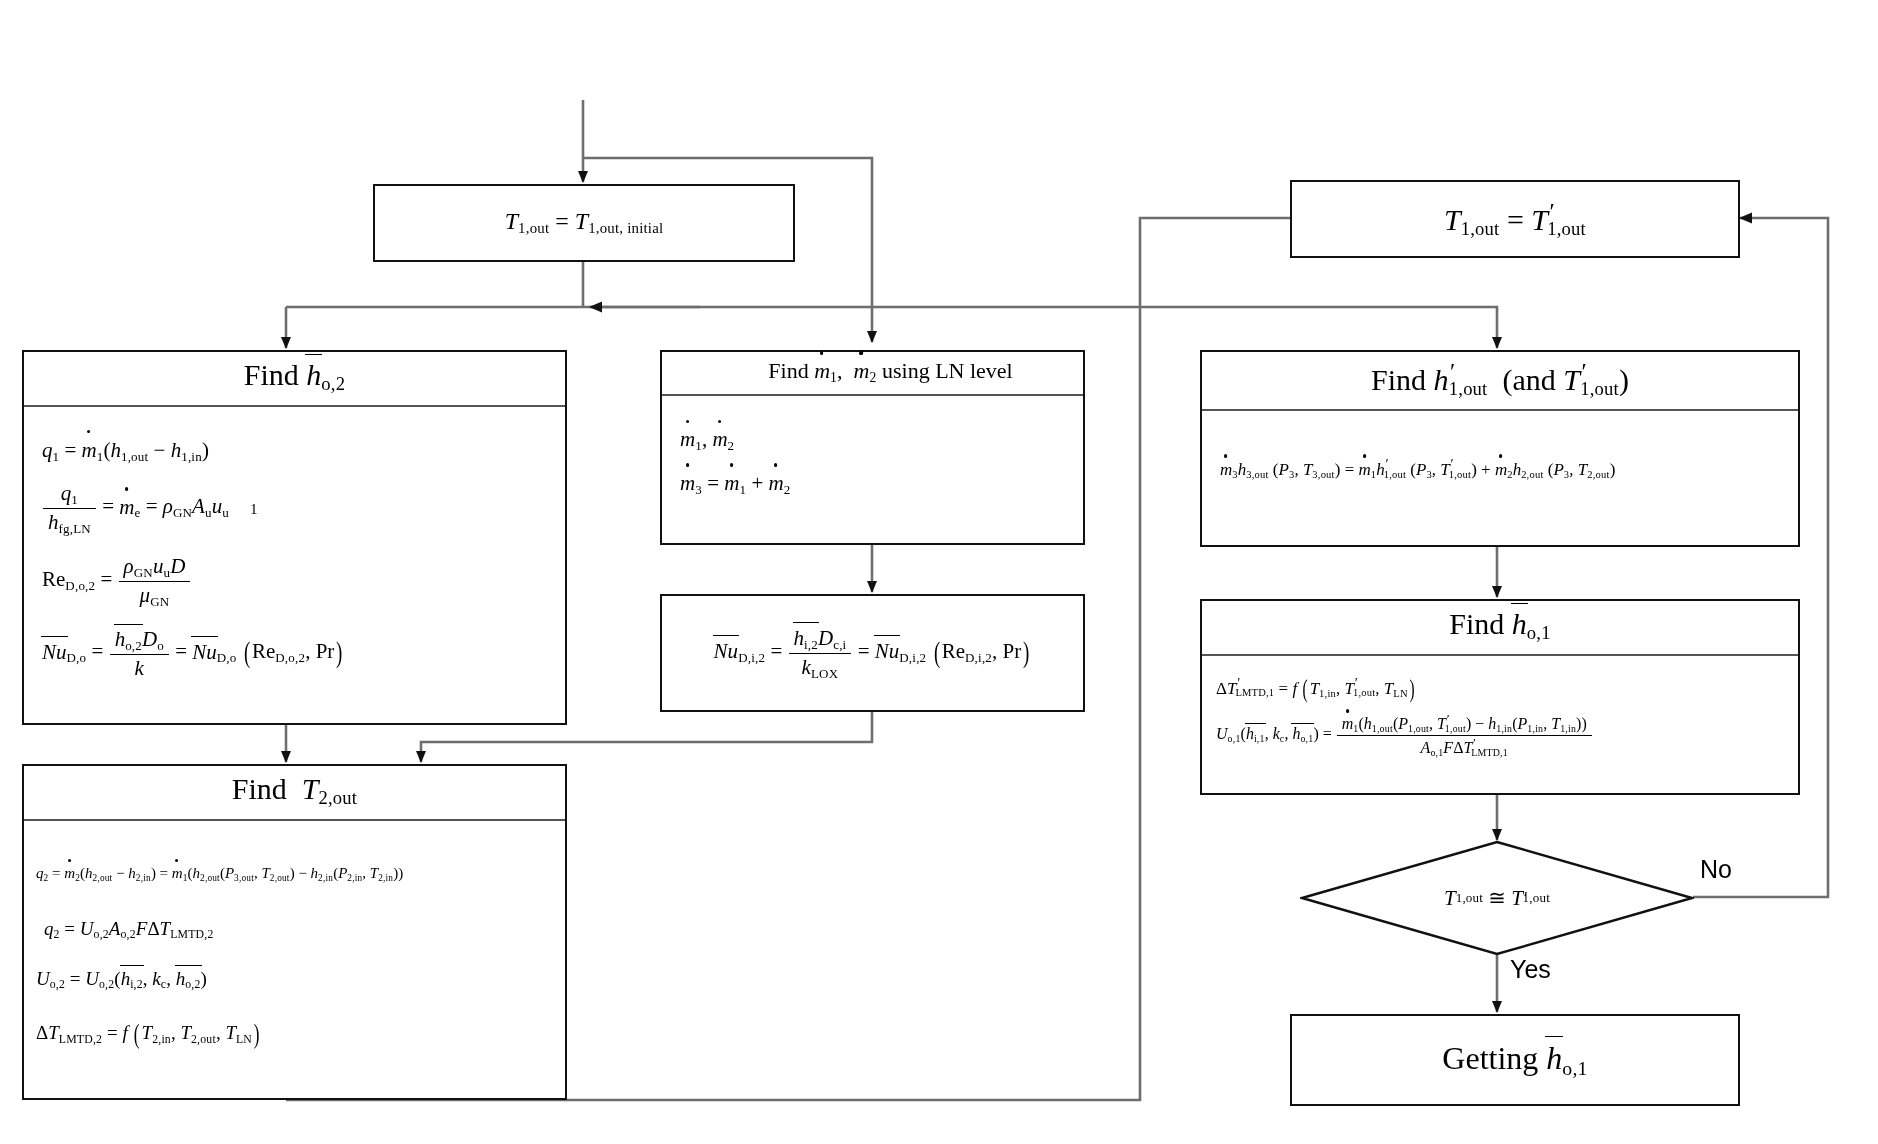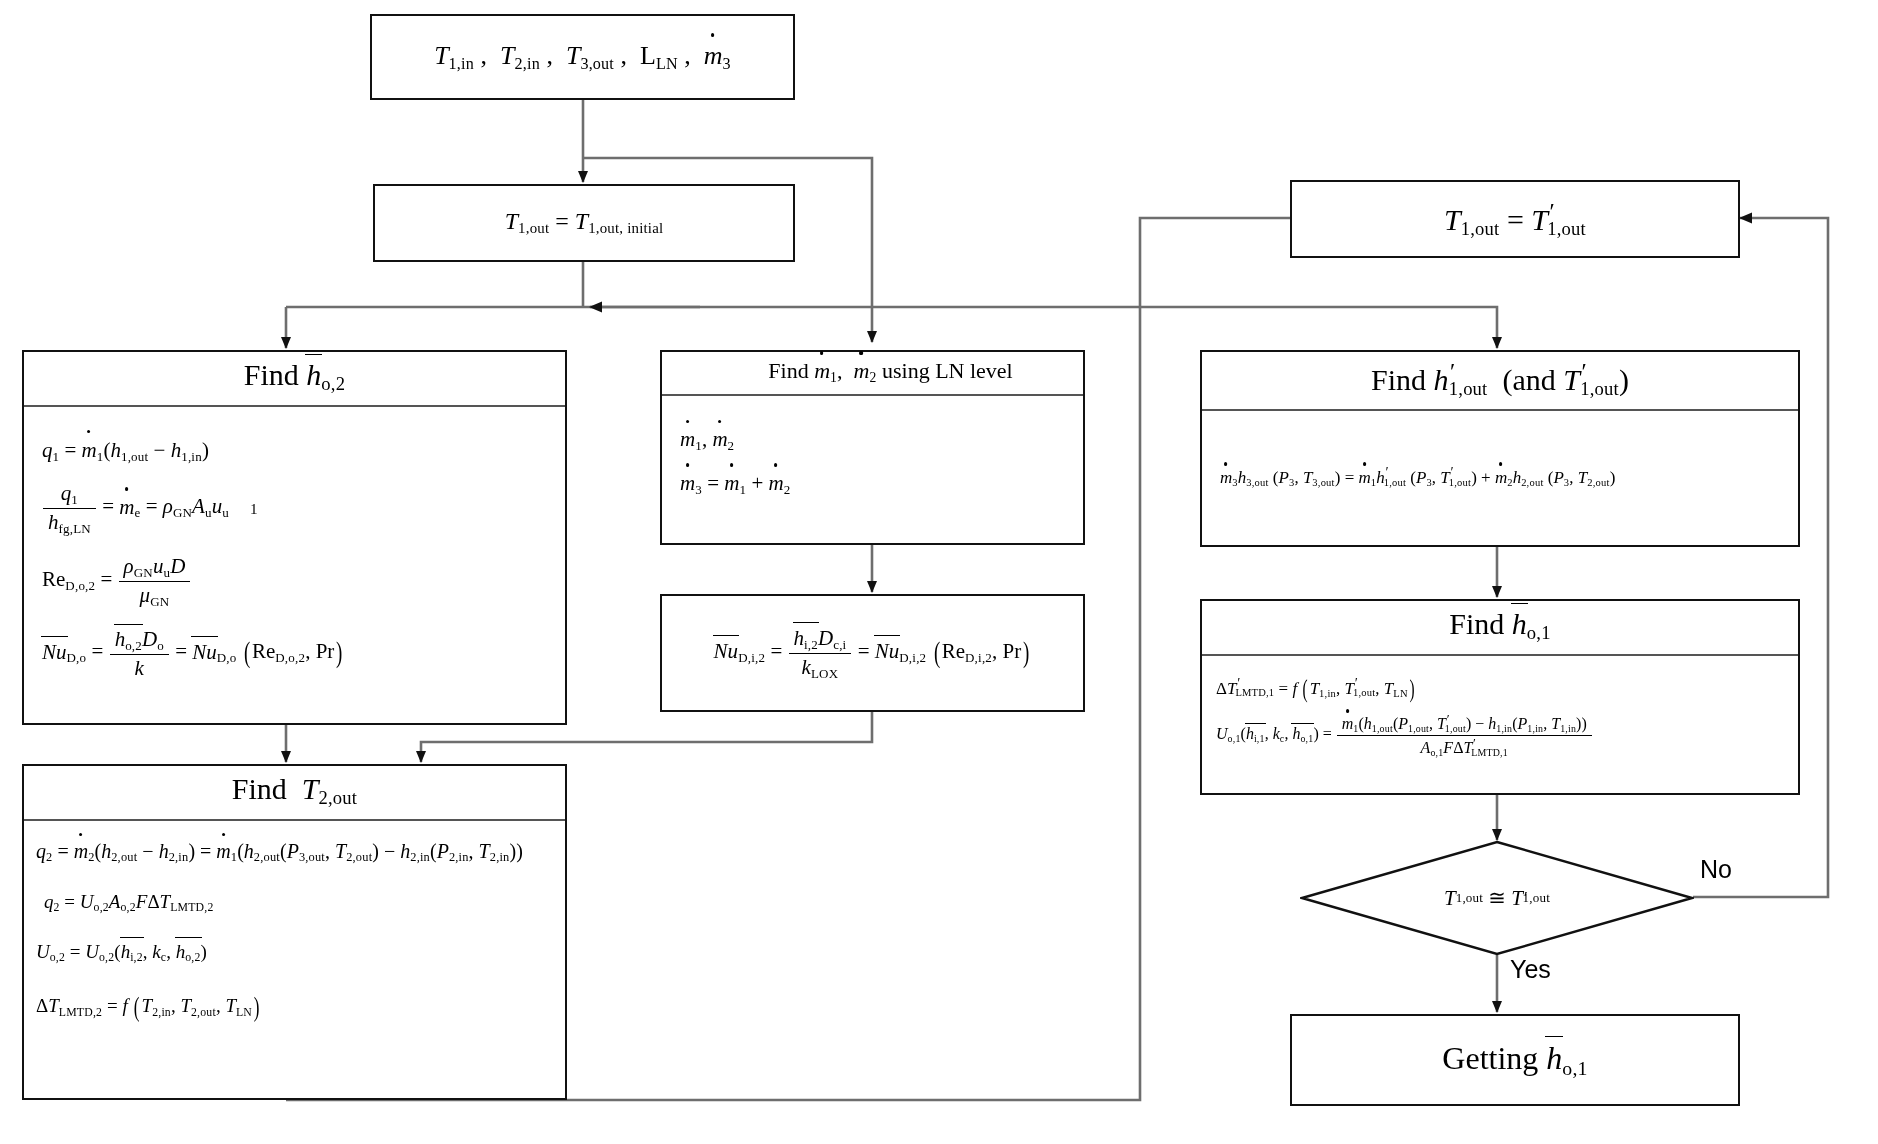--- a/index.html
+++ b/index.html
@@ -84,29 +84,20 @@
       <path d="M1497,795 L1497,840" marker-end="url(#ah)"></path>
 
       <path d="M1497,955 L1497,1012" marker-end="url(#ah)"></path>
 
       <path d="M1693,897 L1828,897 L1828,218 L1740,218" marker-end="url(#ahl)"></path>
 
       <path d="M286,1100 L1140,1100 L1140,307"></path>
     </g>
   </svg>
 
-  <div class="node plain" style="left:370px;top:14px;width:425px;height:86px;">
-    <div class="eq-big">
-      <i class="v">T</i><sub>1,in</sub>&nbsp;,&nbsp;
-      <i class="v">T</i><sub>2,in</sub>&nbsp;,&nbsp;
-      <i class="v">T</i><sub>3,out</sub>&nbsp;,&nbsp;
-      <span class="up">L</span><sub>LN</sub>&nbsp;,&nbsp;
-      <span class="dot"><i class="v">m</i></span><sub>3</sub>
-    </div>
-  </div>
 
   <div class="node plain" style="left:373px;top:184px;width:422px;height:78px;">
     <div class="ttl" style="font-size:24px;">
       <i class="v">T</i><sub>1,out</sub> = <i class="v">T</i><sub>1,out, initial</sub>
     </div>
   </div>
 
   <div class="node plain" style="left:1290px;top:180px;width:450px;height:78px;">
     <div class="ttl" style="font-size:30px;">
       <i class="v">T</i><sub>1,out</sub> = <i class="v">T</i><span class="prime">′</span><sub style="margin-left:-6px;">1,out</sub>
@@ -167,21 +158,21 @@
       <span class="pr">(</span><span class="up">Re</span><sub>D,i,2</sub>, <span class="up">Pr</span><span class="pr">)</span>
     </div>
   </div>
 
   <div class="node" style="left:1200px;top:350px;width:600px;height:197px;">
     <div class="hdr">
       <span class="ttl">
         <span class="up">Find</span>&nbsp;<i class="v">h</i><span class="prime">′</span><sub style="margin-left:-5px;">1,out</sub>&nbsp;&nbsp;(<span class="up">and</span>&nbsp;<i class="v">T</i><span class="prime">′</span><sub style="margin-left:-5px;">1,out</sub>)
       </span>
     </div>
-    <div class="body" style="padding-top:38px;">
+    <div class="body" style="padding-top:30px;">
       <div class="eqline tiny">
         <span class="dot"><i class="v">m</i></span><sub>3</sub><i class="v">h</i><sub>3,out</sub> (<i class="v">P</i><sub>3</sub>, <i class="v">T</i><sub>3,out</sub>) =
         <span class="dot"><i class="v">m</i></span><sub>1</sub><i class="v">h</i><span class="prime">′</span><sub style="margin-left:-4px;">1,out</sub> (<i class="v">P</i><sub>3</sub>, <i class="v">T</i><span class="prime">′</span><sub style="margin-left:-4px;">1,out</sub>) +
         <span class="dot"><i class="v">m</i></span><sub>2</sub><i class="v">h</i><sub>2,out</sub> (<i class="v">P</i><sub>3</sub>, <i class="v">T</i><sub>2,out</sub>)
       </div>
     </div>
   </div>
 
   <div class="node" style="left:1200px;top:599px;width:600px;height:196px;">
     <div class="hdr">
@@ -201,21 +192,21 @@
     </div>
   </div>
 
   <div class="node" style="left:22px;top:764px;width:545px;height:336px;">
     <div class="hdr">
       <span class="ttl">
         <span class="up">Find</span>&nbsp;&nbsp;<i class="v">T</i><sub>2,out</sub>
       </span>
     </div>
     <div class="body" style="padding:10px 12px;">
-      <div class="eqline" style="font-size:20px;margin:8px 0;">
+      <div class="eqline" style="font-size:15px;margin:33px 0;">
         <i class="v">q</i><sub>2</sub> = <span class="dot"><i class="v">m</i></span><sub>2</sub>(<i class="v">h</i><sub>2,out</sub> − <i class="v">h</i><sub>2,in</sub>) =
         <span class="dot"><i class="v">m</i></span><sub>1</sub>(<i class="v">h</i><sub>2,out</sub>(<i class="v">P</i><sub>3,out</sub>, <i class="v">T</i><sub>2,out</sub>) − <i class="v">h</i><sub>2,in</sub>(<i class="v">P</i><sub>2,in</sub>, <i class="v">T</i><sub>2,in</sub>))
       </div>
       <div class="eqline small" style="margin:24px 8px;">
         <i class="v">q</i><sub>2</sub> = <i class="v">U</i><sub>o,2</sub><i class="v">A</i><sub>o,2</sub><i class="v">F</i>Δ<i class="v">T</i><sub>LMTD,2</sub>
       </div>
       <div class="eqline small" style="margin:24px 0;">
         <i class="v">U</i><sub>o,2</sub> = <i class="v">U</i><sub>o,2</sub>(<span class="ovr"><i class="v">h</i><sub>i,2</sub></span>, <i class="v">k</i><sub>c</sub>, <span class="ovr"><i class="v">h</i><sub>o,2</sub></span>)
       </div>
       <div class="eqline small" style="margin:24px 0;">

